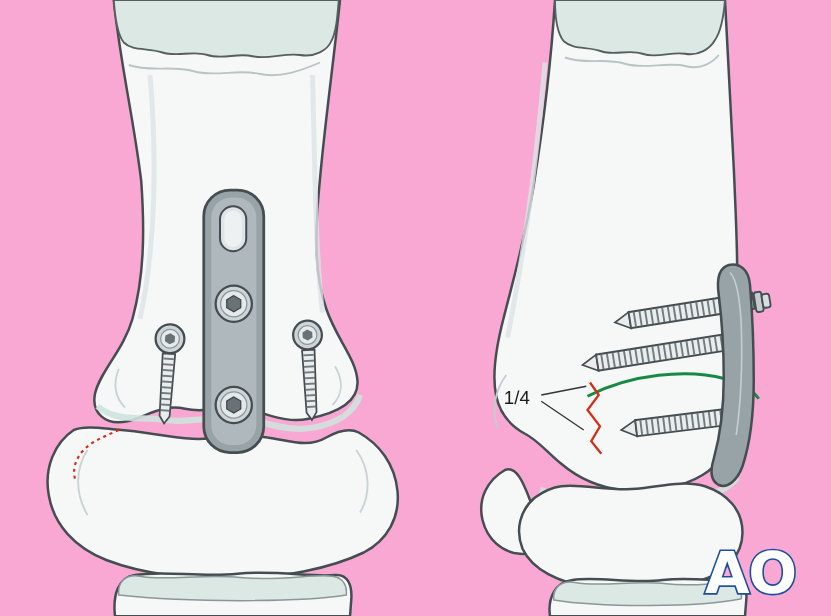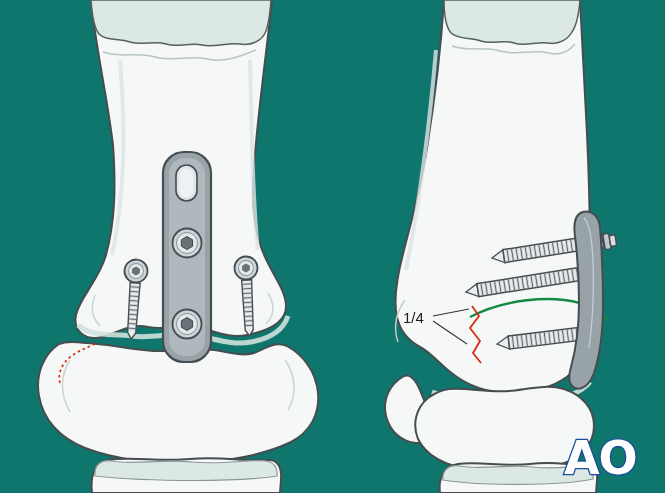--- a/index.html
+++ b/index.html
@@ -1,16 +1,16 @@
 <!DOCTYPE html>
 <html><head>
 <meta charset="utf-8">
 <style>
   html,body{margin:0;padding:0;background:#ffffff;}
-  .stage{position:relative;width:665px;height:493px;background:#0f766e;overflow:hidden;}
+  .stage{position:relative;width:665px;height:493px;background:#f9a8d4;overflow:hidden;}
   svg{display:block;}
   .label-text{font-family:"Liberation Sans",sans-serif;font-size:15px;fill:#1b1b1b;}
   .logo-text{font-family:"DejaVu Sans",sans-serif;font-weight:bold;font-size:46px;letter-spacing:-1px;}
 </style>
 </head>
 <body>
 
 <div class="stage">
 <svg width="665" height="493" viewBox="0 0 665 493" xmlns="http://www.w3.org/2000/svg">
   <defs>

